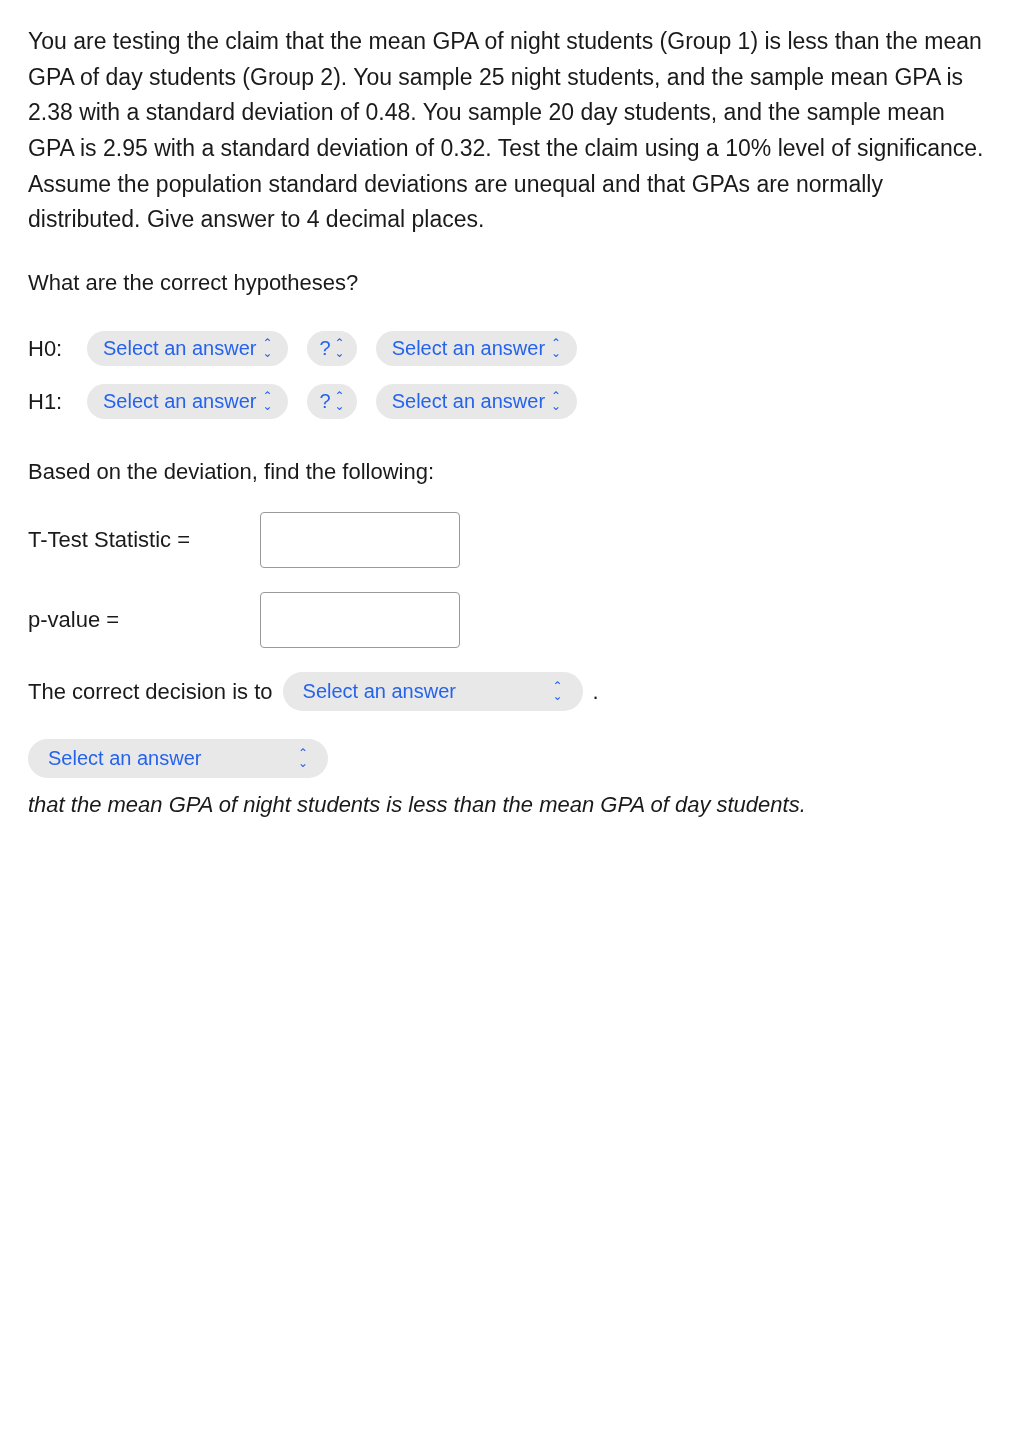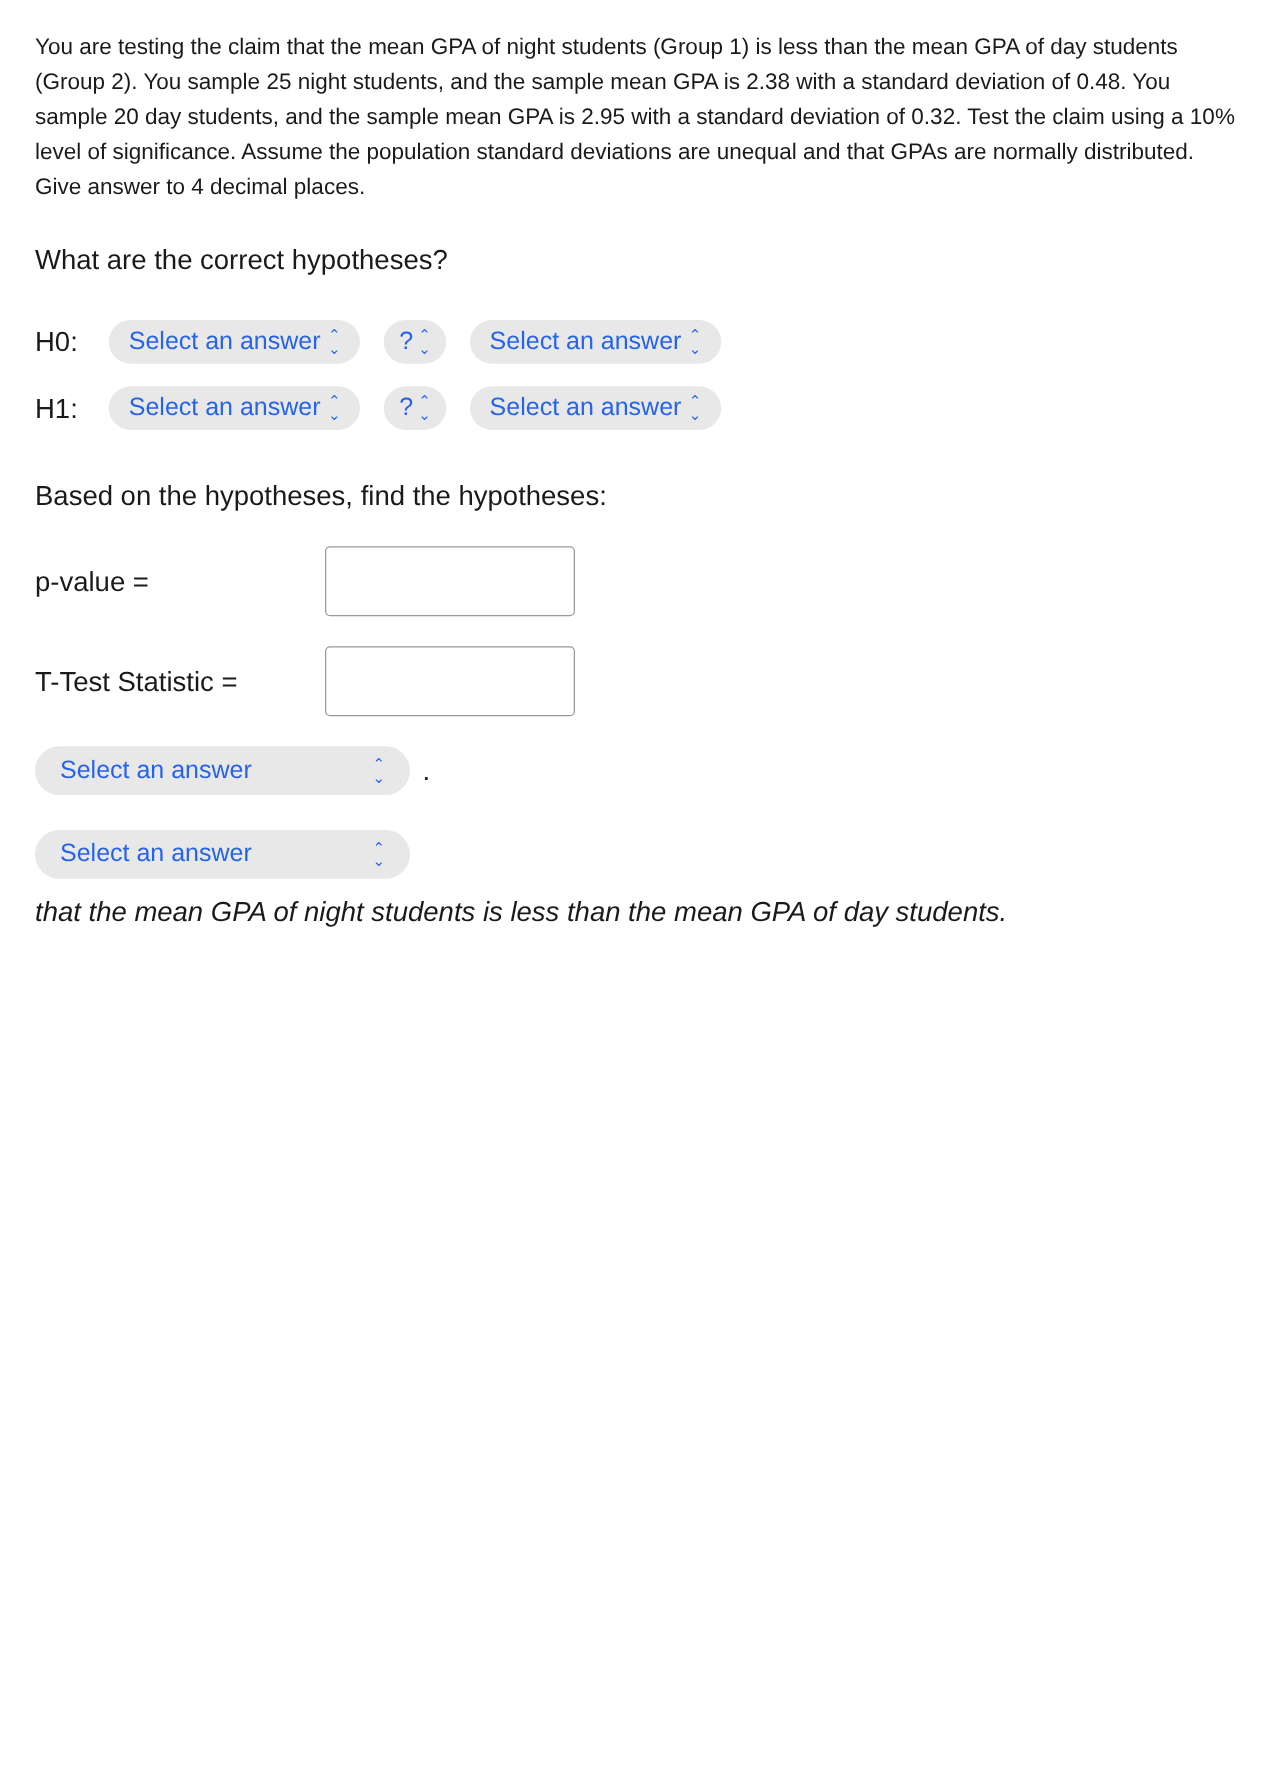--- a/index.html
+++ b/index.html
@@ -14,21 +14,21 @@
       color: #1a1a1a;
       background: #ffffff;
       padding: 24px 28px;
       max-width: 1017px;
       min-height: 1429px;
       line-height: 1.5;
     }
 
     .problem-text {
       margin-bottom: 28px;
-      font-size: 18px;
+      font-size: 23px;
       line-height: 1.55;
     }
 
     .section-title {
       font-size: 22px;
       font-weight: 400;
       margin-bottom: 32px;
     }
 
     .hypothesis-row {
@@ -213,35 +213,36 @@
     </button>
     <button class="select-pill">
       <span>Select an answer</span>
       <span class="sort-icon">⌃<br>⌄</span>
     </button>
   </div>
 </div>
 
 <div class="find-section">
   <div class="find-title">
-    <span>Based on the hypotheses, find the hypotheses:</span>
+    <span>Based on the deviation, find the following:</span>
+  </div>
+
+  <div class="input-row">
+    <span class="input-label">T-Test Statistic =</span>
+    <input class="text-input" type="text" placeholder="" style="">
   </div>
 
   <div class="input-row">
     <span class="input-label">p-value =</span>
     <input class="text-input" type="text" placeholder="" style="">
   </div>
-
-  <div class="input-row">
-    <span class="input-label">T-Test Statistic =</span>
-    <input class="text-input" type="text" placeholder="" style="">
-  </div>
 </div>
 
 <div class="decision-row">
+  <span class="decision-label">The correct decision is to</span>
   <button class="select-wide">
     <span>Select an answer</span>
     <span class="sort-icon">⌃<br>⌄</span>
   </button>
   <span class="period">.</span>
 </div>
 
 <div class="summary-section">
   <div class="summary-row">
     <button class="select-wide">

